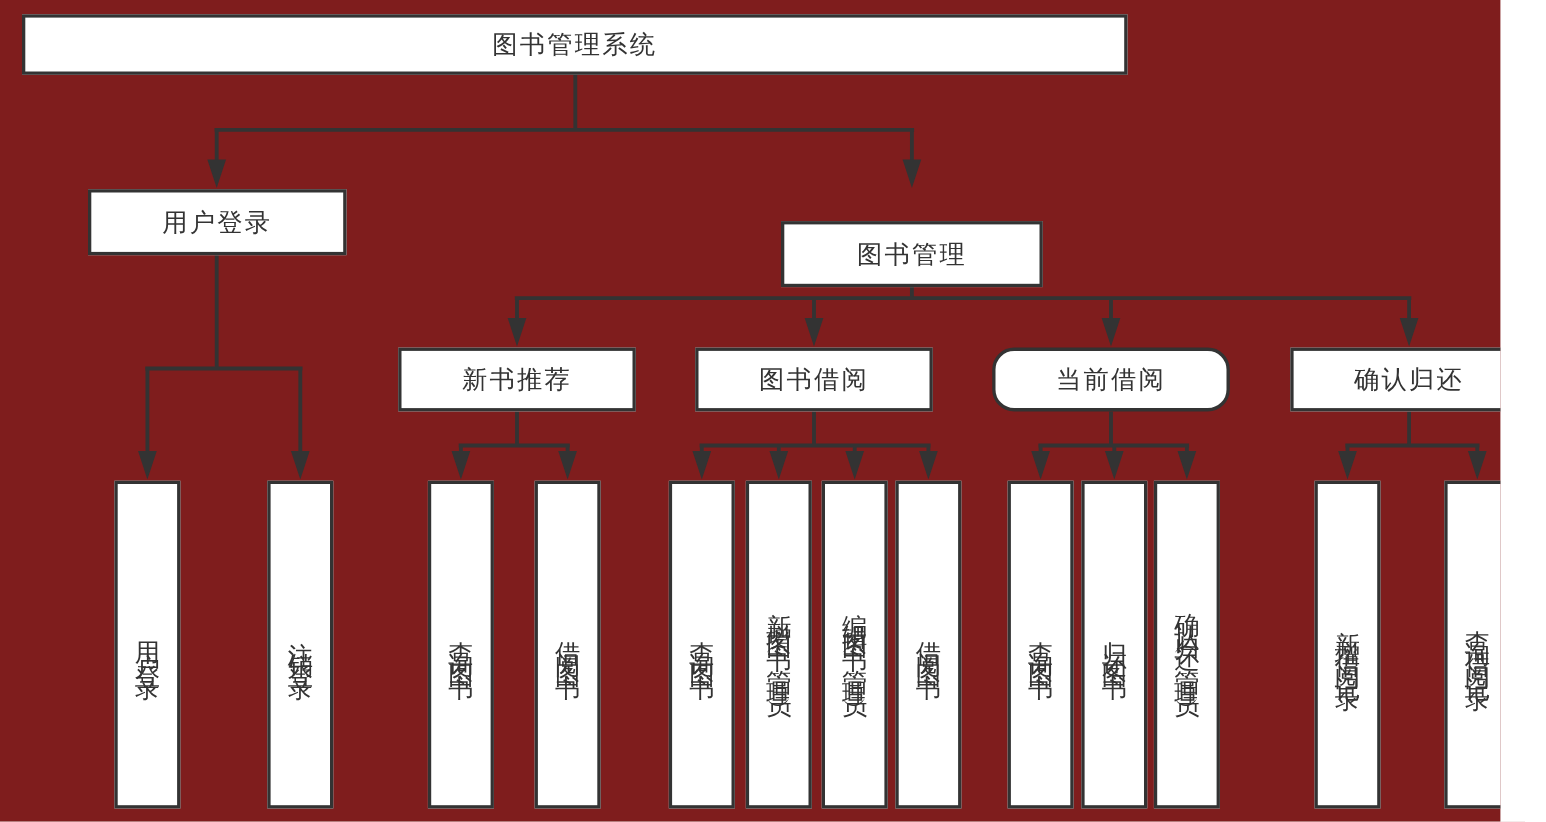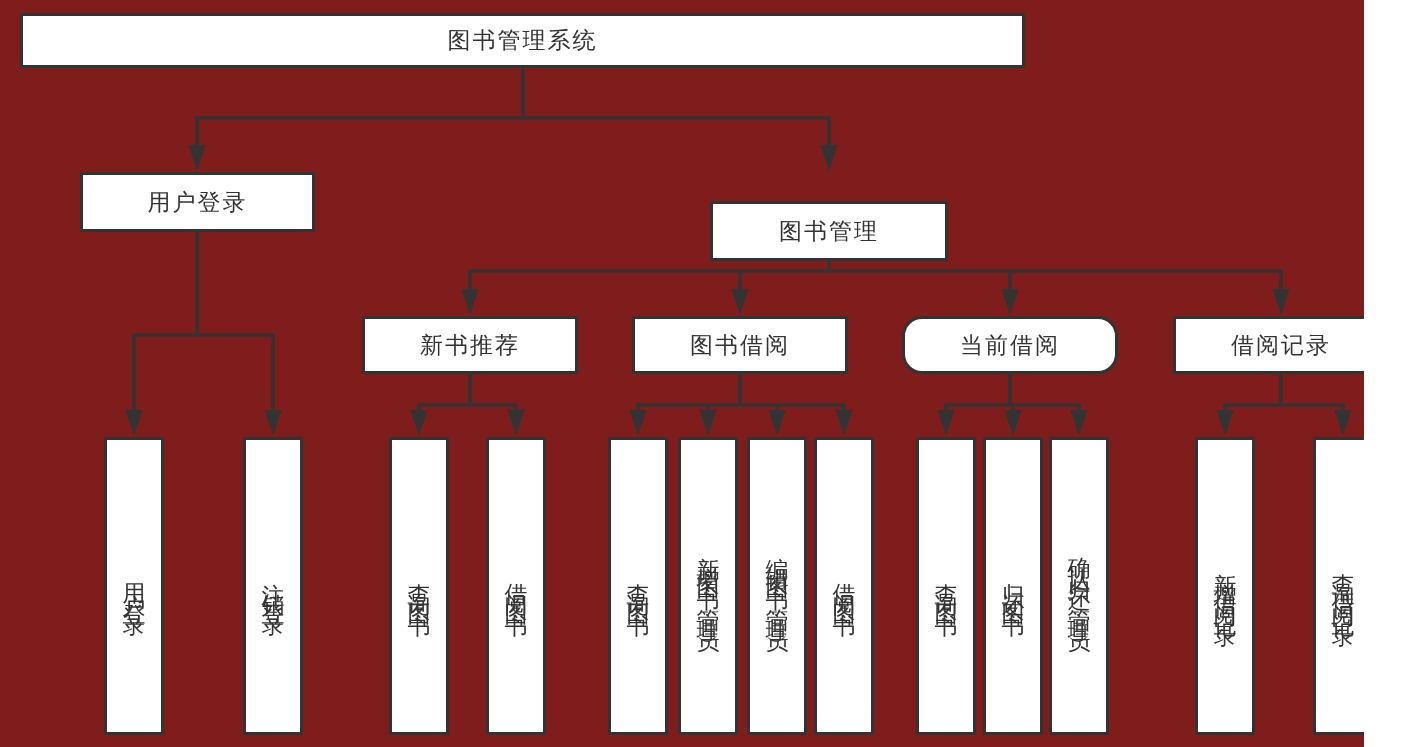--- a/index.html
+++ b/index.html
@@ -112,21 +112,21 @@
   <div class="box" style="left:632px; top:316px; width:216px; height:58px;">
     <span class="hlabel">图书借阅</span>
   </div>
   <div class="box" style="left:362px; top:316px; width:216px; height:58px;">
     <span class="hlabel">新书推荐</span>
   </div>
   <div class="box" style="left:902px; top:316px; width:216px; height:58px;border-radius:20px;">
     <span class="hlabel">当前借阅</span>
   </div>
   <div class="box" style="left:1173px; top:316px; width:216px; height:58px;">
-    <span class="hlabel">借阅记录</span>
+    <span class="hlabel">确认归还</span>
   </div>
 
   <div class="box leaf" style="left:104px; top:437px; width:60px; height:298px;">
     <span class="vlabel">用户登录</span>
   </div>
   <div class="box leaf" style="left:243px; top:437px; width:60px; height:298px;">
     <span class="vlabel">注销登录</span>
   </div>
 
   <div class="box leaf" style="left:389px; top:437px; width:60px; height:298px;">

